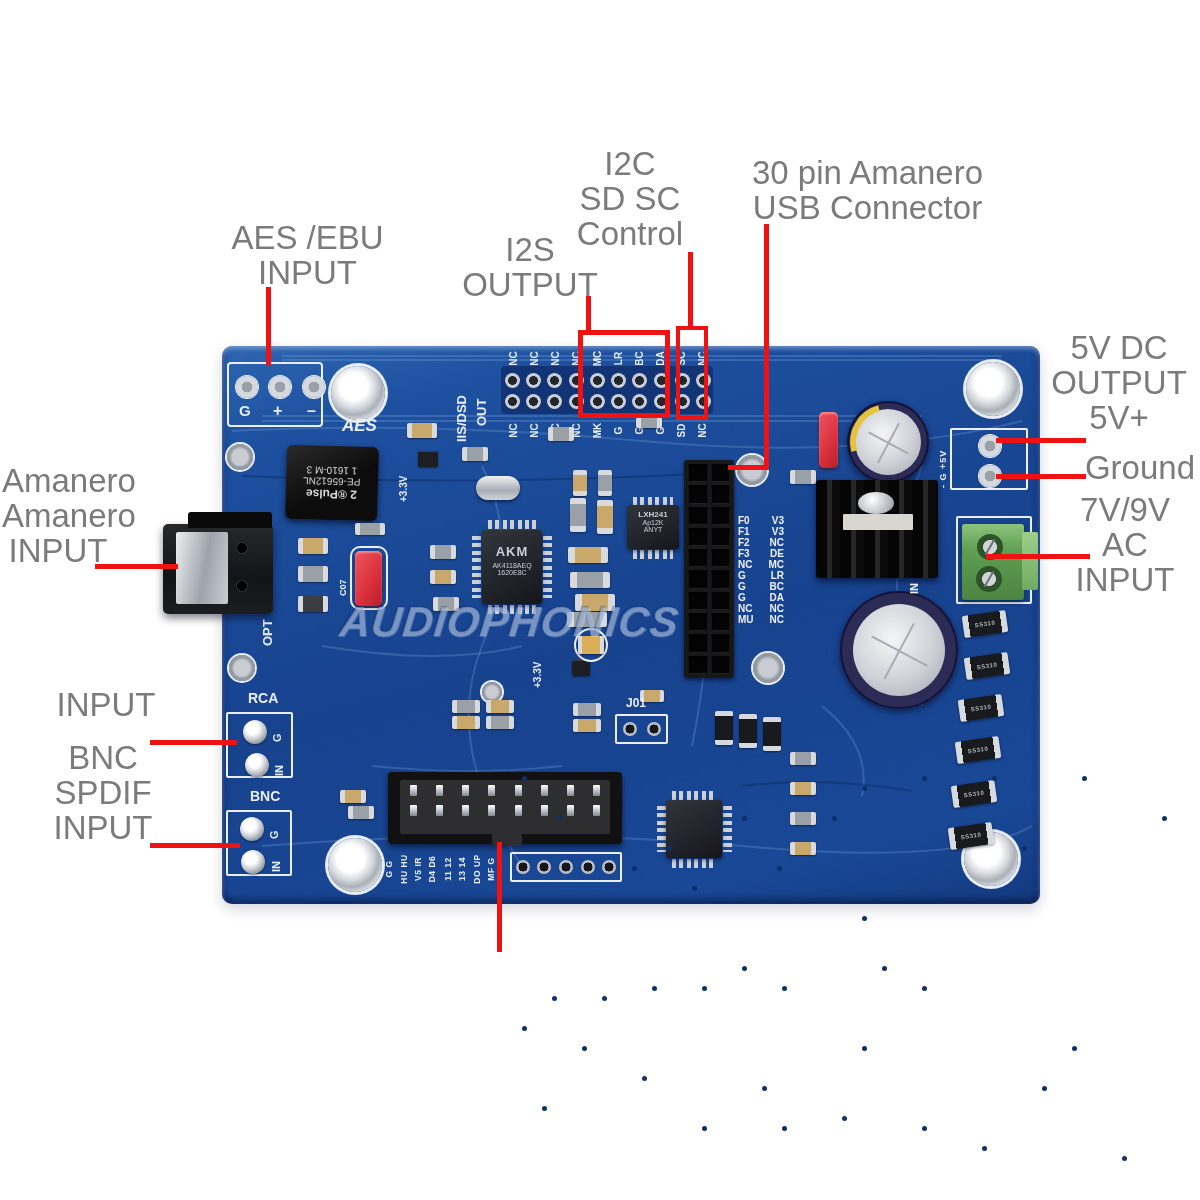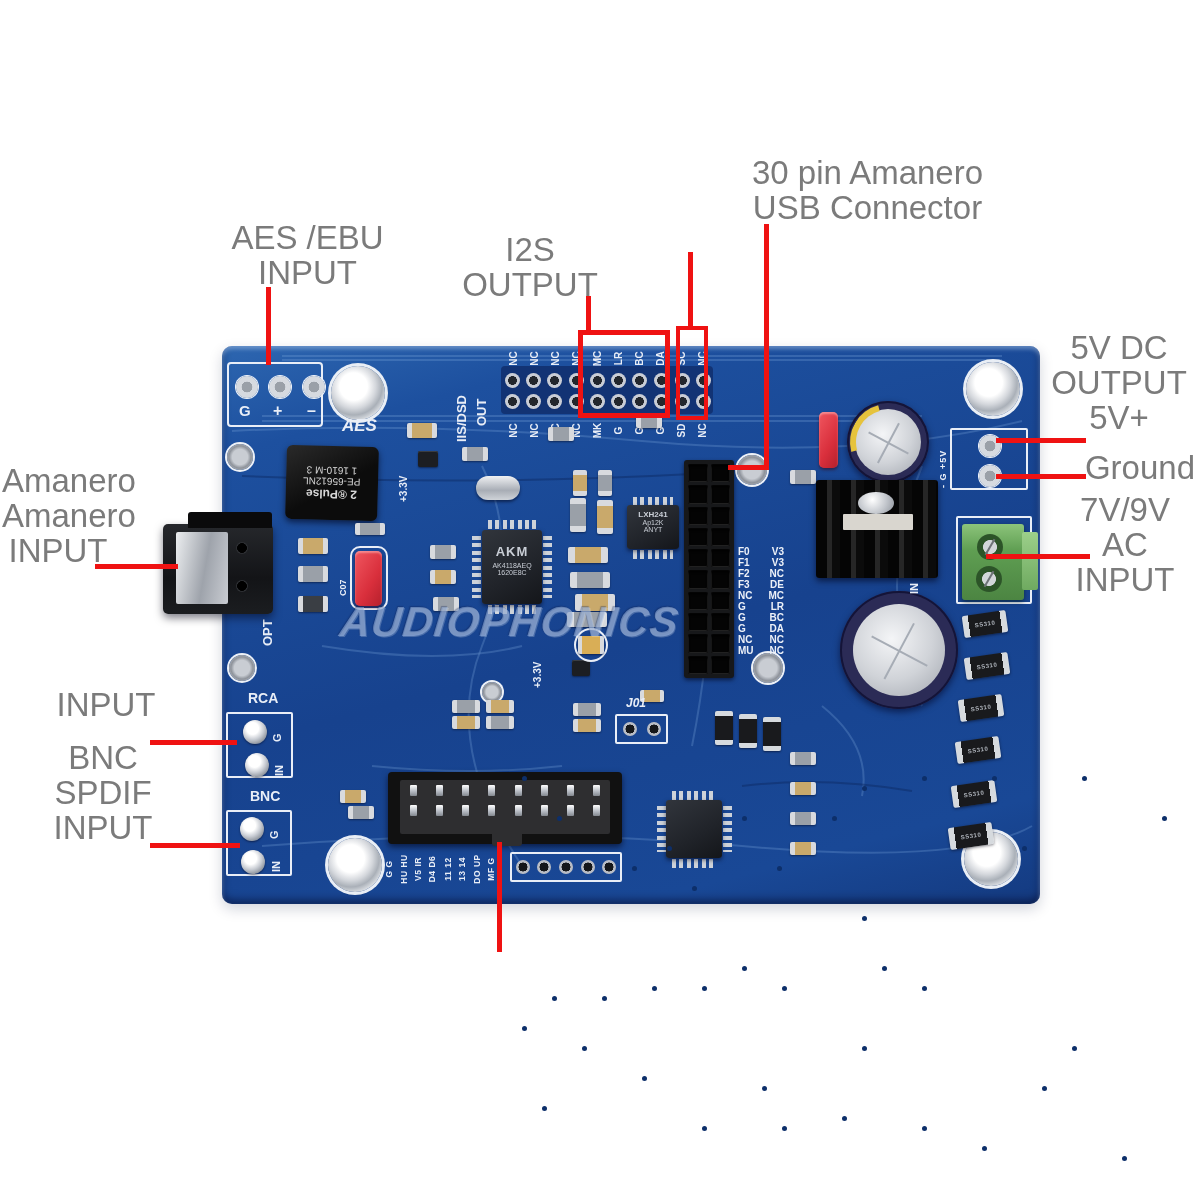--- a/index.html
+++ b/index.html
@@ -44,21 +44,21 @@
   .rotlist{display:flex;justify-content:space-between;}
   .rotlist .rl-i{width:21px;display:flex;justify-content:center;align-items:center;}
   .rotlist .rl-i > span{transform:rotate(-90deg);white-space:nowrap;font-size:10px;font-weight:bold;color:#e9eef7;}
   .scr-labels .rl-i{width:14px;}
   .scr-labels .rl-i > span{font-size:8.5px;letter-spacing:.5px;}
 
   
   .am-body{background:#17181a;border-radius:3px;box-shadow:0 2px 4px rgba(0,0,20,.6);
     display:grid;grid-template-columns:repeat(2,1fr);grid-auto-rows:1fr;gap:3px;padding:4px;}
   .am-sock{background:#040404;border-radius:2px;box-shadow:inset 0 2px 3px #000, inset 0 0 0 1px #232323;}
-  .am-labels{display:flex;flex-direction:column;justify-content:flex-end;}
+  .am-labels{display:flex;flex-direction:column;justify-content:center;}
   .am-labels .rl-i{display:flex;justify-content:space-between;width:46px;}
   .am-labels .rl-i span{font-size:10px;font-weight:bold;color:#edf1f8;}
 
   
   .chip{background:linear-gradient(150deg,#31353c,#202329 60%,#14161a);border-radius:3px;
     box-shadow:0 2px 4px rgba(0,0,20,.55);color:#c9ced6;text-align:center;}
   .qpins-v{width:9px;background:repeating-linear-gradient(180deg,#cdd2d9 0 4px,transparent 4px 7.4px);}
   .qpins-h{height:9px;background:repeating-linear-gradient(90deg,#cdd2d9 0 4px,transparent 4px 7.4px);}
 
   
@@ -394,21 +394,21 @@
     <i class="smd t-h" style="left:568px;top:436px;width:26px;height:13px;"></i>
     <i class="smd g-h" style="left:568px;top:466px;width:26px;height:13px;"></i>
     <i class="smd t-h" style="left:568px;top:496px;width:26px;height:13px;"></i>
     <i class="smd g-h" style="left:568px;top:124px;width:26px;height:14px;"></i>
     <i class="smd t-h" style="left:418px;top:344px;width:24px;height:12px;"></i>
     <i class="smd sot" style="left:350px;top:314px;width:18px;height:16px;"></i>
     <div style="left:352px;top:282px;width:34px;height:34px;border:2px solid #e9eef7;border-radius:50%;"></div>
     <i class="smd y-h" style="left:356px;top:290px;width:26px;height:18px;"></i>
     <span class="silk vtext" style="left:310px;top:296px;height:46px;font-size:10px;">+3.3V</span>
 
-    <span class="silk" style="left:404px;top:350px;font-size:12px;font-style:italic;">J01</span>
+    <span class="silk" style="left:404px;top:350px;font-size:12px;">J01</span>
     <div class="silkbox" style="left:393px;top:368px;width:53px;height:30px;border-radius:2px;">
       <i class="pad-dark" style="position:absolute;left:6px;top:6px;"></i>
       <i class="pad-dark" style="position:absolute;left:30px;top:6px;"></i>
     </div>
 
     <div class="qpins-v" style="left:435px;top:460px;height:46px;"></div>
     <div class="qpins-v" style="left:501px;top:460px;height:46px;"></div>
     <div class="qpins-h" style="left:450px;top:445px;width:44px;"></div>
     <div class="qpins-h" style="left:450px;top:513px;width:44px;"></div>
     <div class="chip" style="left:444px;top:454px;width:56px;height:58px;"></div>
@@ -570,20 +570,25 @@
   <i class="rl" style="left:497px;top:842px;width:5px;height:110px;"></i>
 
   <div class="lbl" style="left:230px;top:220px;width:155px;">
     <div>AES /EBU</div>
     <div>INPUT</div>
   </div>
   <div class="lbl" style="left:450px;top:232px;width:160px;">
     <div>I2S</div>
     <div>OUTPUT</div>
   </div>
+  <div class="lbl" style="left:560px;top:146px;width:140px;">
+    <div>I2C</div>
+    <div>SD SC</div>
+    <div>Control</div>
+  </div>
   <div class="lbl" style="left:735px;top:155px;width:265px;">
     <div>30 pin Amanero</div>
     <div>USB Connector</div>
   </div>
   <div class="lbl" style="left:1048px;top:330px;width:142px;">
     <div>5V DC</div>
     <div>OUTPUT</div>
     <div>5V+</div>
   </div>
   <div class="lbl" style="left:1080px;top:450px;width:120px;">

